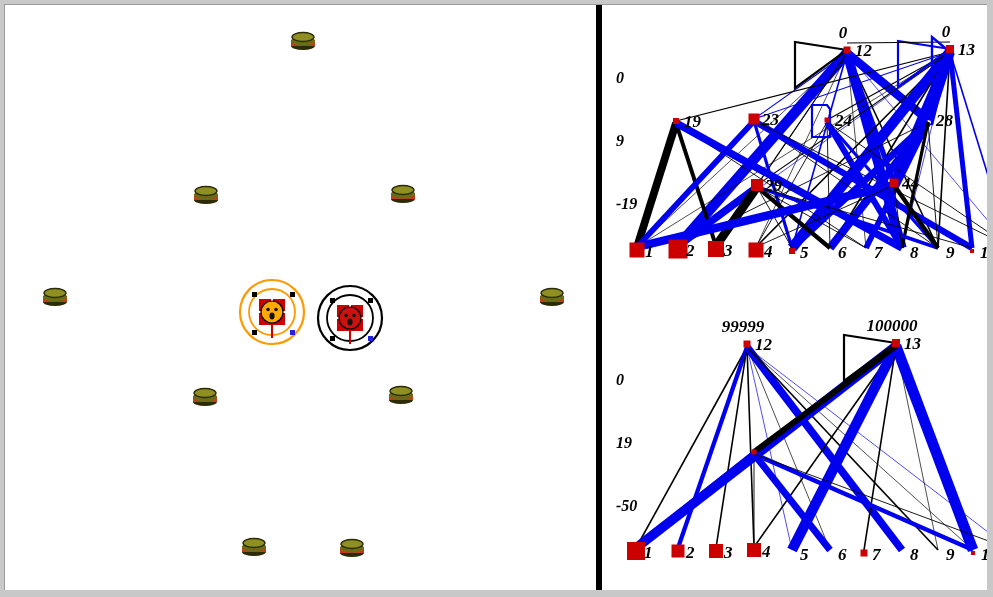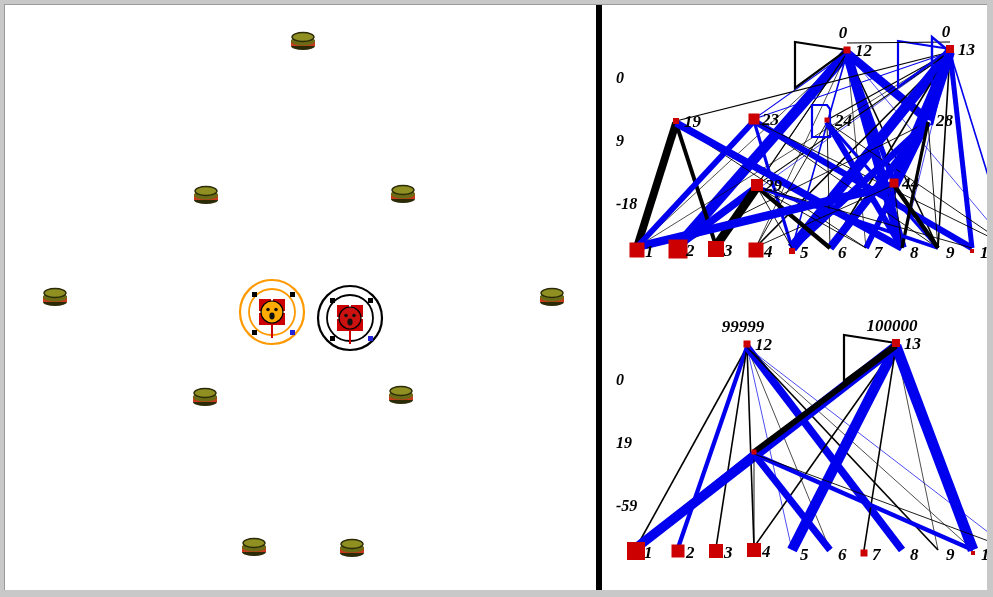--- a/index.html
+++ b/index.html
@@ -164,27 +164,27 @@
         </svg>
     </div>
 
     <div id="divider"></div>
 
     <div class="graph-panel" style="left:597px; top:0; width:386px; height:586px;">
 
       <div class="axis-labels" style="left:14px; top:20px;">
         <div>0</div>
         <div>9</div>
-        <div>-18</div>
+        <div>-19</div>
       </div>
 
       <div class="axis-labels" style="left:14px; top:322px;">
         <div>0</div>
         <div>19</div>
-        <div>-59</div>
+        <div>-50</div>
       </div>
 
       <svg id="graph-svg" width="386" height="586">
           <g>
             <g>
               <line x1="245" y1="48" x2="35" y2="242" stroke="#000000" stroke-width="0.70"></line>
               <line x1="245" y1="48" x2="76" y2="241" stroke="#0000ee" stroke-width="10.41"></line>
               <line x1="245" y1="48" x2="114" y2="241" stroke="#000000" stroke-width="0.70"></line>
               <line x1="245" y1="48" x2="154" y2="242" stroke="#000000" stroke-width="0.70"></line>
               <line x1="245" y1="48" x2="190" y2="243" stroke="#0000ee" stroke-width="1.60"></line>

